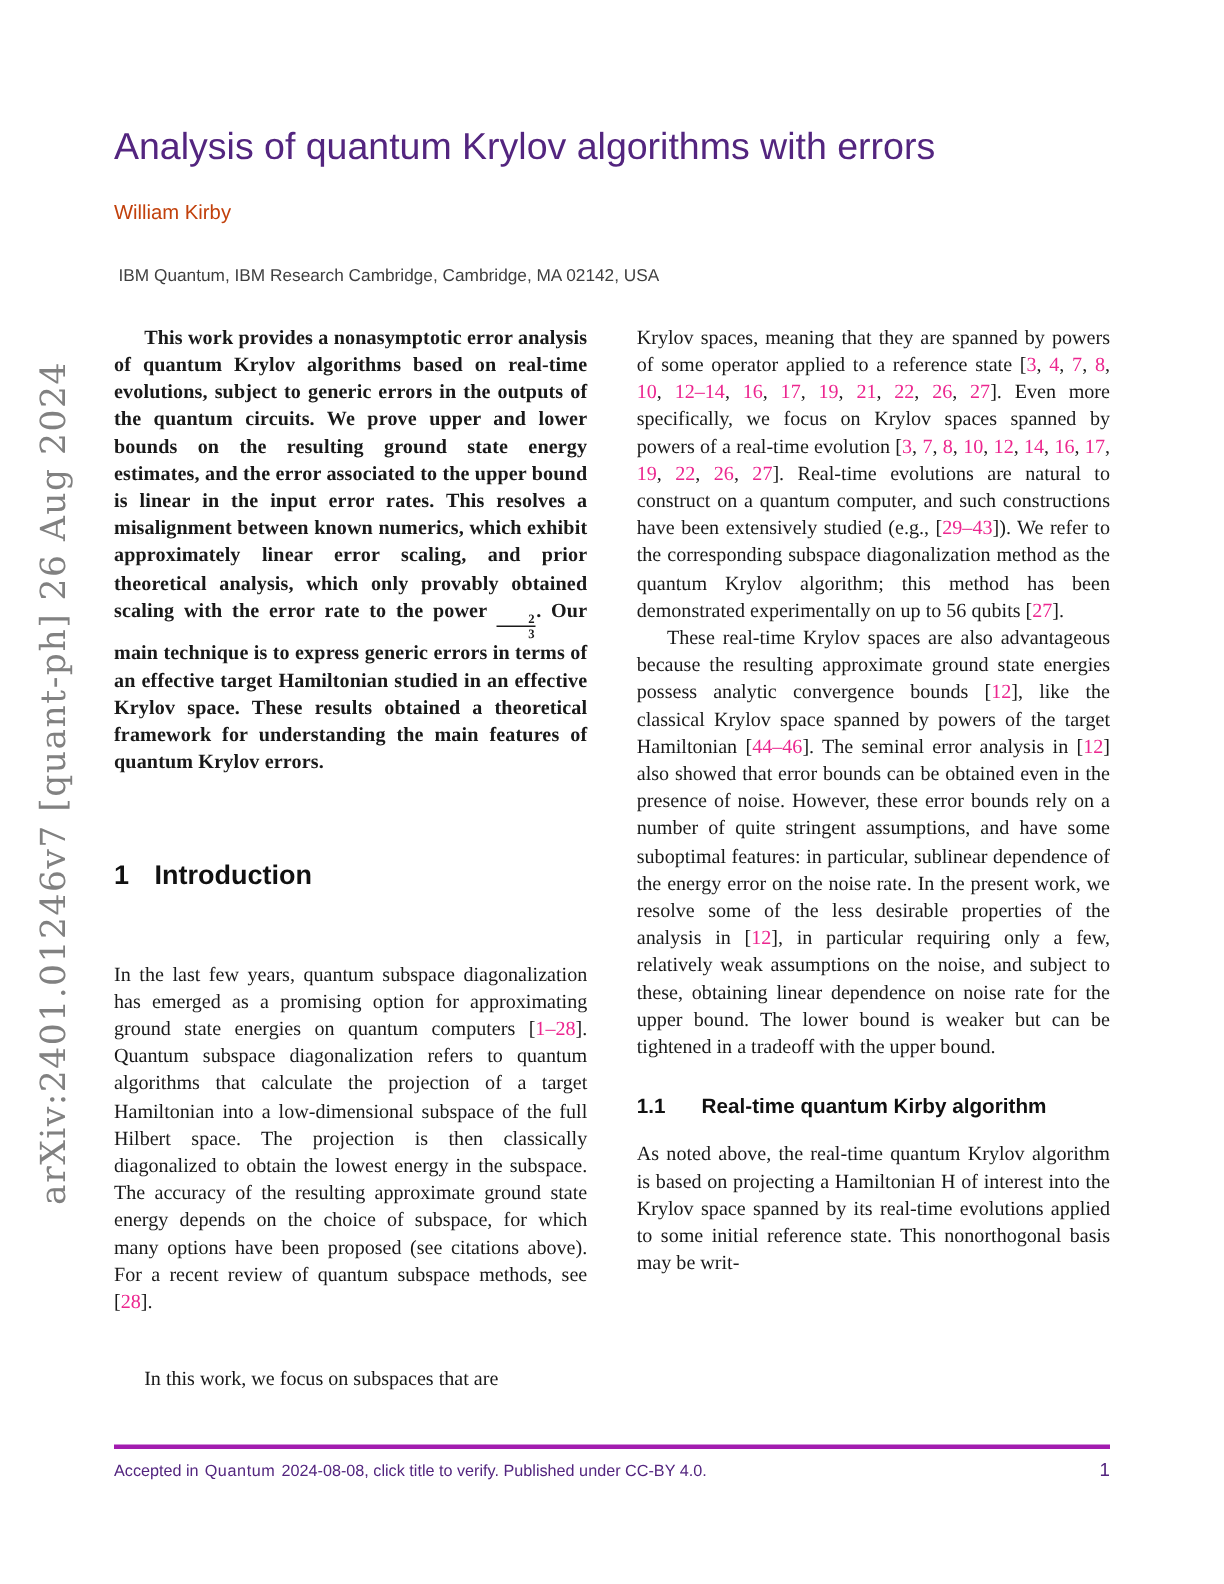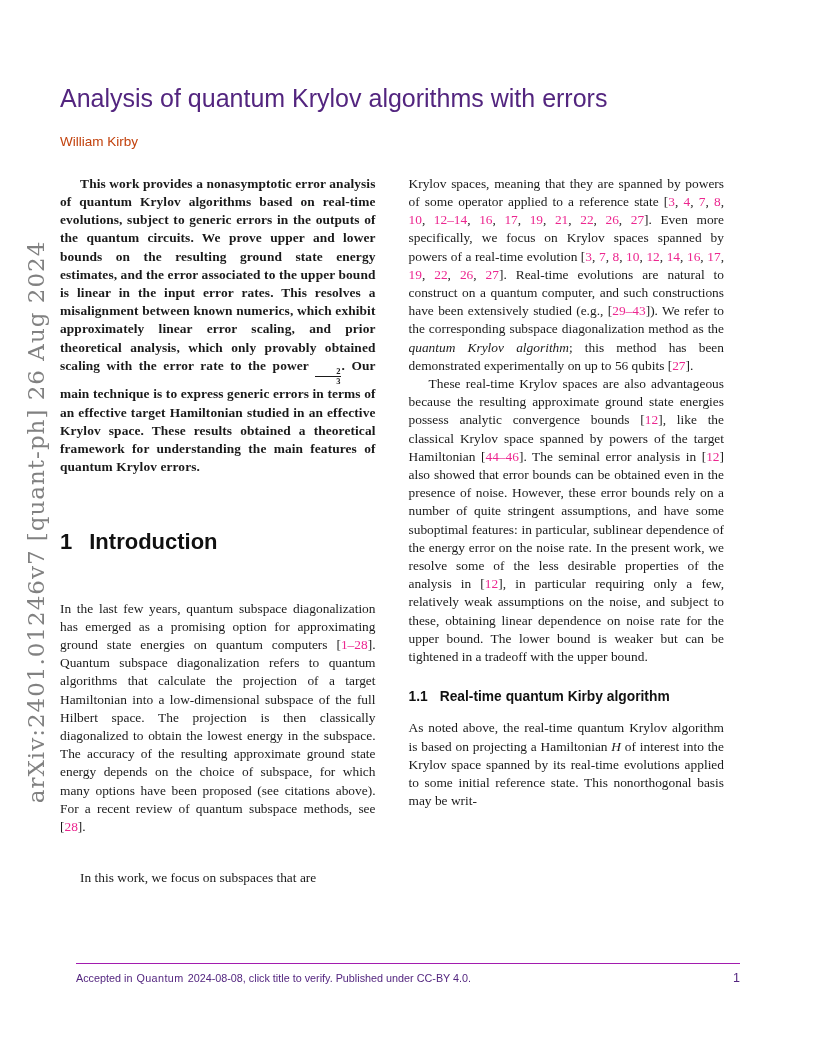--- a/index.html
+++ b/index.html
@@ -24,21 +24,21 @@
     left:36px;top:522px;
     transform:translate(-50%,-50%) rotate(-90deg);
     white-space:nowrap;
     font-family:"DejaVu Serif",serif;
     font-size:23px;
     letter-spacing:1px;
     color:var(--gray);
   }
   .content{
     position:absolute;
-    left:60px;top:84px;
+    left:76px;top:84px;
     width:664px;
   }
   h1.title{
     font-family:"Liberation Sans",sans-serif;
     font-weight:normal;
     font-size:25px;
     line-height:1.15;
     color:var(--purple);
     cursor:pointer;
   }
@@ -75,26 +75,26 @@
     font-weight:bold;
     text-indent:1.5em;
     letter-spacing:0.1px;
   }
   h2.sec{
     font-family:"Liberation Sans",sans-serif;
     color:#111111;
     font-weight:bold;
     margin:24px 0 15px 0;
   }
-  h2.sec-l1{font-size:22px;}
+  h2.sec-l1{font-size:18px;}
   h2.sec-l2{font-size:13.8px;margin:22px 0 13px 0;}
   h2.sec .secnum{margin-right:17px;}
-  h2.sec-l2 .secnum{margin-right:12px;}
+  h2.sec-l2 .secnum{margin-right:24px;}
   .cite{color:var(--pink);}
-  .it{font-style:italic;}
+  .it{}
   .frac{
     display:inline-flex;
     flex-direction:column;
     align-items:center;
     vertical-align:-0.45em;
     line-height:1.05;
     font-size:8.5px;
     font-weight:bold;
   }
   .frac .den{border-top:1px solid var(--ink);padding:0 1px;}
@@ -104,21 +104,21 @@
     font-family:"Liberation Sans",sans-serif;
     font-size:11px;
     text-align:left;
     color:#151515;
   }
   .footnote .email{color:var(--pink);cursor:pointer;}
   .footer{
     position:absolute;
     left:76px;top:963px;
     width:664px;
-    border-top:1px solid #a21caf;
+    border-top:3px solid #a21caf;
     padding-top:7px;
     display:flex;
     justify-content:space-between;
     align-items:baseline;
     font-family:"Liberation Sans",sans-serif;
     font-size:10.8px;
     color:var(--purple);
   }
   .footer .f-left{display:inline-flex;gap:4px;}
   .footer .journal{letter-spacing:0.4px;}
@@ -130,20 +130,21 @@
 <div class="page">
 
   <div class="arxiv">arXiv:2401.01246v7 [quant-ph] 26 Aug 2024</div>
 
   <div class="content">
 
     <h1 class="title">Analysis of quantum Krylov algorithms with errors</h1>
 
     <div class="author">William Kirby</div>
 
+    <div class="affiliation">IBM Quantum, IBM Research Cambridge, Cambridge, MA 02142, USA</div>
 
     <div class="columns">
 
       <div class="col col-left">
         <p class="abstract"><span>This work provides a nonasymptotic error analysis of quantum Krylov algorithms based on real-time evolutions, subject to generic errors in the outputs of the quantum circuits. We prove upper and lower bounds on the resulting ground state energy estimates, and the error associated to the upper bound is linear in the input error rates. This resolves a misalignment between known numerics, which exhibit approximately linear error scaling, and prior theoretical analysis, which only provably obtained scaling with the error rate to the power </span><span class="frac">
               <span class="num">2</span>
               <span class="den">3</span>
             </span><span>. Our main technique is to express generic errors in terms of an effective target Hamiltonian studied in an effective Krylov space. These results obtained a theoretical framework for understanding the main features of quantum Krylov errors.</span></p>
 
         <h2 class="sec sec-l1">

